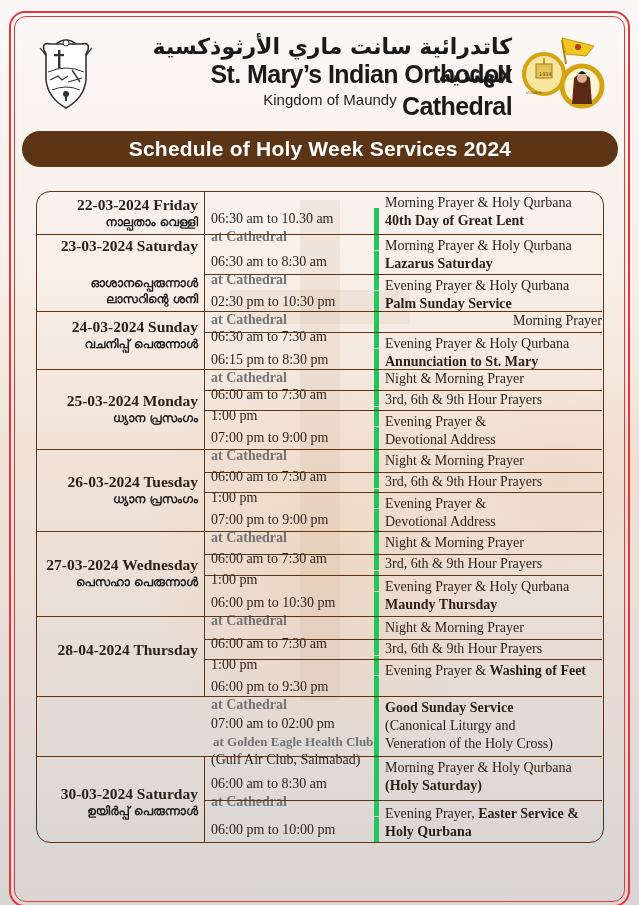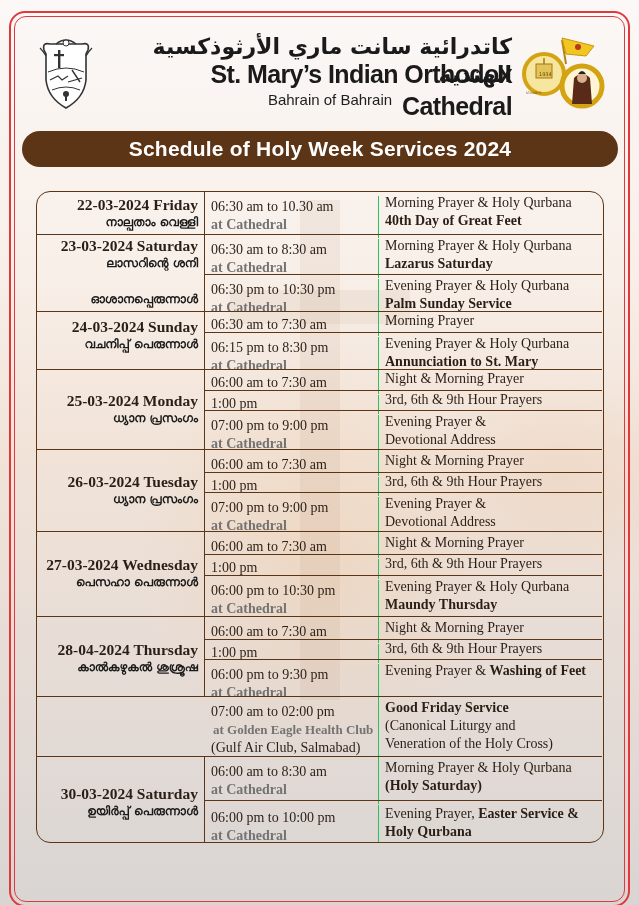--- a/index.html
+++ b/index.html
@@ -81,22 +81,22 @@
     font-family: "DejaVu Sans", sans-serif; font-size: 12px; font-weight: bold; color: #1a1a1a;
     line-height: 16px;
     text-align: right;
   }
   .svc {
     position: absolute; left: 168px; width: 397px;
     border-top: 1px solid #5c3416;
   }
   .svc.first { border-top: none; }
   .svc-time {
-    position: absolute; left: 0; top: 4px; width: 174px; height: 100%;
-    border-right: 1px solid #22c55e; padding-left: 6px; padding-top: 2px;
+    position: absolute; left: 0; top: 16px; width: 174px; height: 100%;
+    border-right: 5px solid #22c55e; padding-left: 6px; padding-top: 2px;
   }
   .svc-desc {
     position: absolute; left: 174px; top: 0; width: 223px; height: 100%;
     padding-left: 6px; padding-top: 2px;
   }
   .t1 { font-size: 14px; line-height: 18px; color: #2a1e16; white-space: nowrap; }
   .t2 { font-size: 14px; line-height: 18px; font-weight: bold; color: #737373; white-space: nowrap; }
   .d1 { font-size: 14px; line-height: 18px; color: #2a1e16; white-space: nowrap; }
   .d2 { font-size: 14px; line-height: 18px; font-weight: bold; color: #2a1e16; white-space: nowrap; }
   .b { font-weight: bold; }
@@ -142,83 +142,83 @@
     <circle cx="60" cy="44" r="5" fill="#d8b08c"></circle>
     <path d="M56 40 Q60 34 64 40" fill="#222"></path>
     <path d="M40 6 L44 30" stroke="#b48410" stroke-width="2"></path>
     <path d="M40 4 L72 12 L64 22 L44 20 Z" fill="#f2c621" stroke="#c79610" stroke-width="1"></path>
     <circle cx="56" cy="13" r="3" fill="#b33a1a"></circle>
   </svg>
 </div>
 
 <div class="title-ar">كاتدرائية سانت ماري الأرثوذكسية الهندية</div>
 <div class="title-en">St. Mary’s Indian Orthodox Cathedral</div>
-<div class="subtitle">Bahrain of Bahrain</div>
+<div class="subtitle">Kingdom of Maundy</div>
 
 <div class="banner">
   <span>Schedule of Holy Week Services 2024</span>
 </div>
 
 <div class="table-wrap">
 
   <div class="day" style="top:0;height:42px;">
     <div class="day-label" style="padding-top:3px;">
       <div class="day-date">22-03-2024 Friday</div>
       <div class="day-mal">നാല്പതാം വെള്ളി</div>
     </div>
     <div class="svc first" style="top:0;height:42px;">
       <div class="svc-time">
         <div class="t1">06:30 am to 10.30 am</div>
         <div class="t2">at Cathedral</div>
       </div>
       <div class="svc-desc">
         <div class="d1">Morning Prayer &amp; Holy Qurbana</div>
-        <div class="d2">40th Day of Great Feet</div>
+        <div class="d2">40th Day of Great Lent</div>
       </div>
     </div>
   </div>
 
   <div class="day" style="top:42px;height:77px;">
     <div class="day-label" style="padding-top:1px;">
       <div class="day-date">23-03-2024 Saturday</div>
+      <div class="day-mal" style="margin-top:20px;">ഓശാനപ്പെരുന്നാൾ</div>
       <div class="day-mal">ലാസറിന്റെ ശനി</div>
-      <div class="day-mal" style="margin-top:20px;">ഓശാനപ്പെരുന്നാൾ</div>
     </div>
     <div class="svc first" style="top:0;height:39px;">
       <div class="svc-time">
         <div class="t1">06:30 am to 8:30 am</div>
         <div class="t2">at Cathedral</div>
       </div>
       <div class="svc-desc">
         <div class="d1">Morning Prayer &amp; Holy Qurbana</div>
         <div class="d2">Lazarus Saturday</div>
       </div>
     </div>
     <div class="svc" style="top:39px;height:38px;">
       <div class="svc-time">
-        <div class="t1">06:30 pm to 10:30 pm</div>
+        <div class="t1">02:30 pm to 10:30 pm</div>
         <div class="t2">at Cathedral</div>
       </div>
       <div class="svc-desc">
         <div class="d1">Evening Prayer &amp; Holy Qurbana</div>
         <div class="d2">Palm Sunday Service</div>
       </div>
     </div>
   </div>
 
   <div class="day" style="top:119px;height:58px;">
     <div class="day-label" style="padding-top:5px;">
       <div class="day-date">24-03-2024 Sunday</div>
       <div class="day-mal">വചനിപ്പ് പെരുന്നാൾ</div>
     </div>
     <div class="svc first" style="top:0;height:20px;">
       <div class="svc-time" style="padding-top:0;">
         <div class="t1">06:30 am to 7:30 am</div>
       </div>
-      <div class="svc-desc" style="padding-top:0;">
+      <div class="svc-desc" style="padding-top:0;text-align:right;">
         <div class="d1">Morning Prayer</div>
       </div>
     </div>
     <div class="svc" style="top:20px;height:38px;">
       <div class="svc-time">
         <div class="t1">06:15 pm to 8:30 pm</div>
         <div class="t2">at Cathedral</div>
       </div>
       <div class="svc-desc">
         <div class="d1">Evening Prayer &amp; Holy Qurbana</div>
@@ -322,21 +322,20 @@
       <div class="svc-desc">
         <div class="d1">Evening Prayer &amp; Holy Qurbana</div>
         <div class="d2">Maundy Thursday</div>
       </div>
     </div>
   </div>
 
   <div class="day" style="top:424px;height:80px;">
     <div class="day-label" style="padding-top:23px;">
       <div class="day-date">28-04-2024 Thursday</div>
-      <div class="day-mal">കാൽകഴുകൽ ശുശ്രൂഷ</div>
     </div>
     <div class="svc first" style="top:0;height:22px;">
       <div class="svc-time">
         <div class="t1">06:00 am to 7:30 am</div>
       </div>
       <div class="svc-desc">
         <div class="d1">Night &amp; Morning Prayer</div>
       </div>
     </div>
     <div class="svc" style="top:22px;height:20px;">
@@ -359,21 +358,21 @@
   </div>
 
   <div class="day" style="top:504px;height:60px;">
     <div class="svc first" style="top:0;height:60px;">
       <div class="svc-time">
         <div class="t1">07:00 am to 02:00 pm</div>
         <div class="t2" style="font-size:13px;padding-left:2px;">at Golden Eagle Health Club</div>
         <div class="t1">(Gulf Air Club, Salmabad)</div>
       </div>
       <div class="svc-desc">
-        <div class="d2">Good Friday Service</div>
+        <div class="d2">Good Sunday Service</div>
         <div class="d1">(Canonical Liturgy and</div>
         <div class="d1">Veneration of the Holy Cross)</div>
       </div>
     </div>
   </div>
 
   <div class="day" style="top:564px;height:88px;">
     <div class="day-label" style="padding-top:27px;">
       <div class="day-date">30-03-2024 Saturday</div>
       <div class="day-mal">ഉയിർപ്പ് പെരുന്നാൾ</div>

